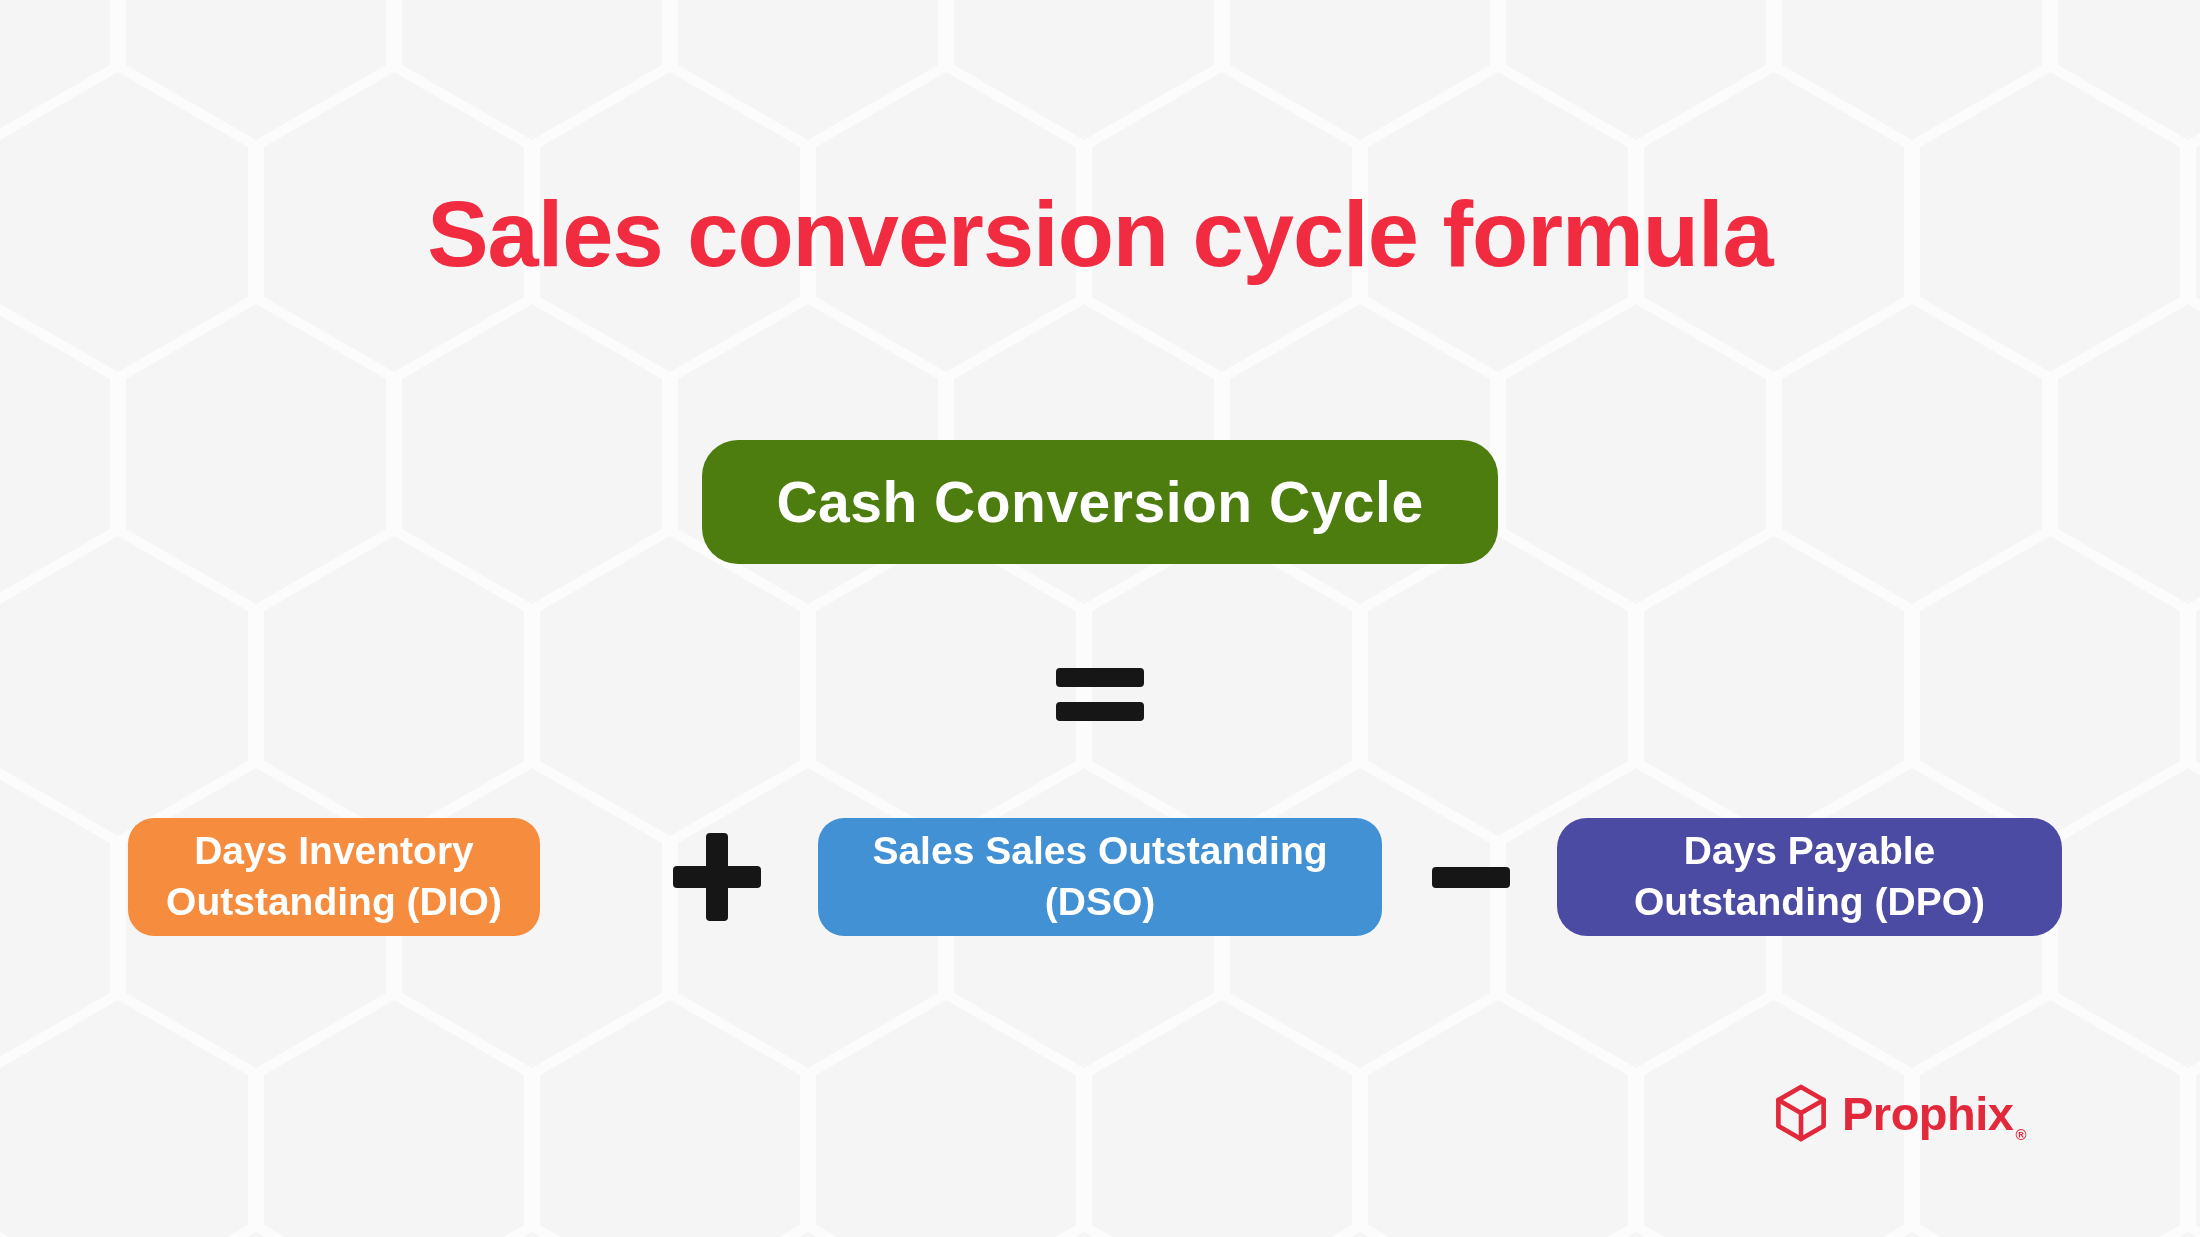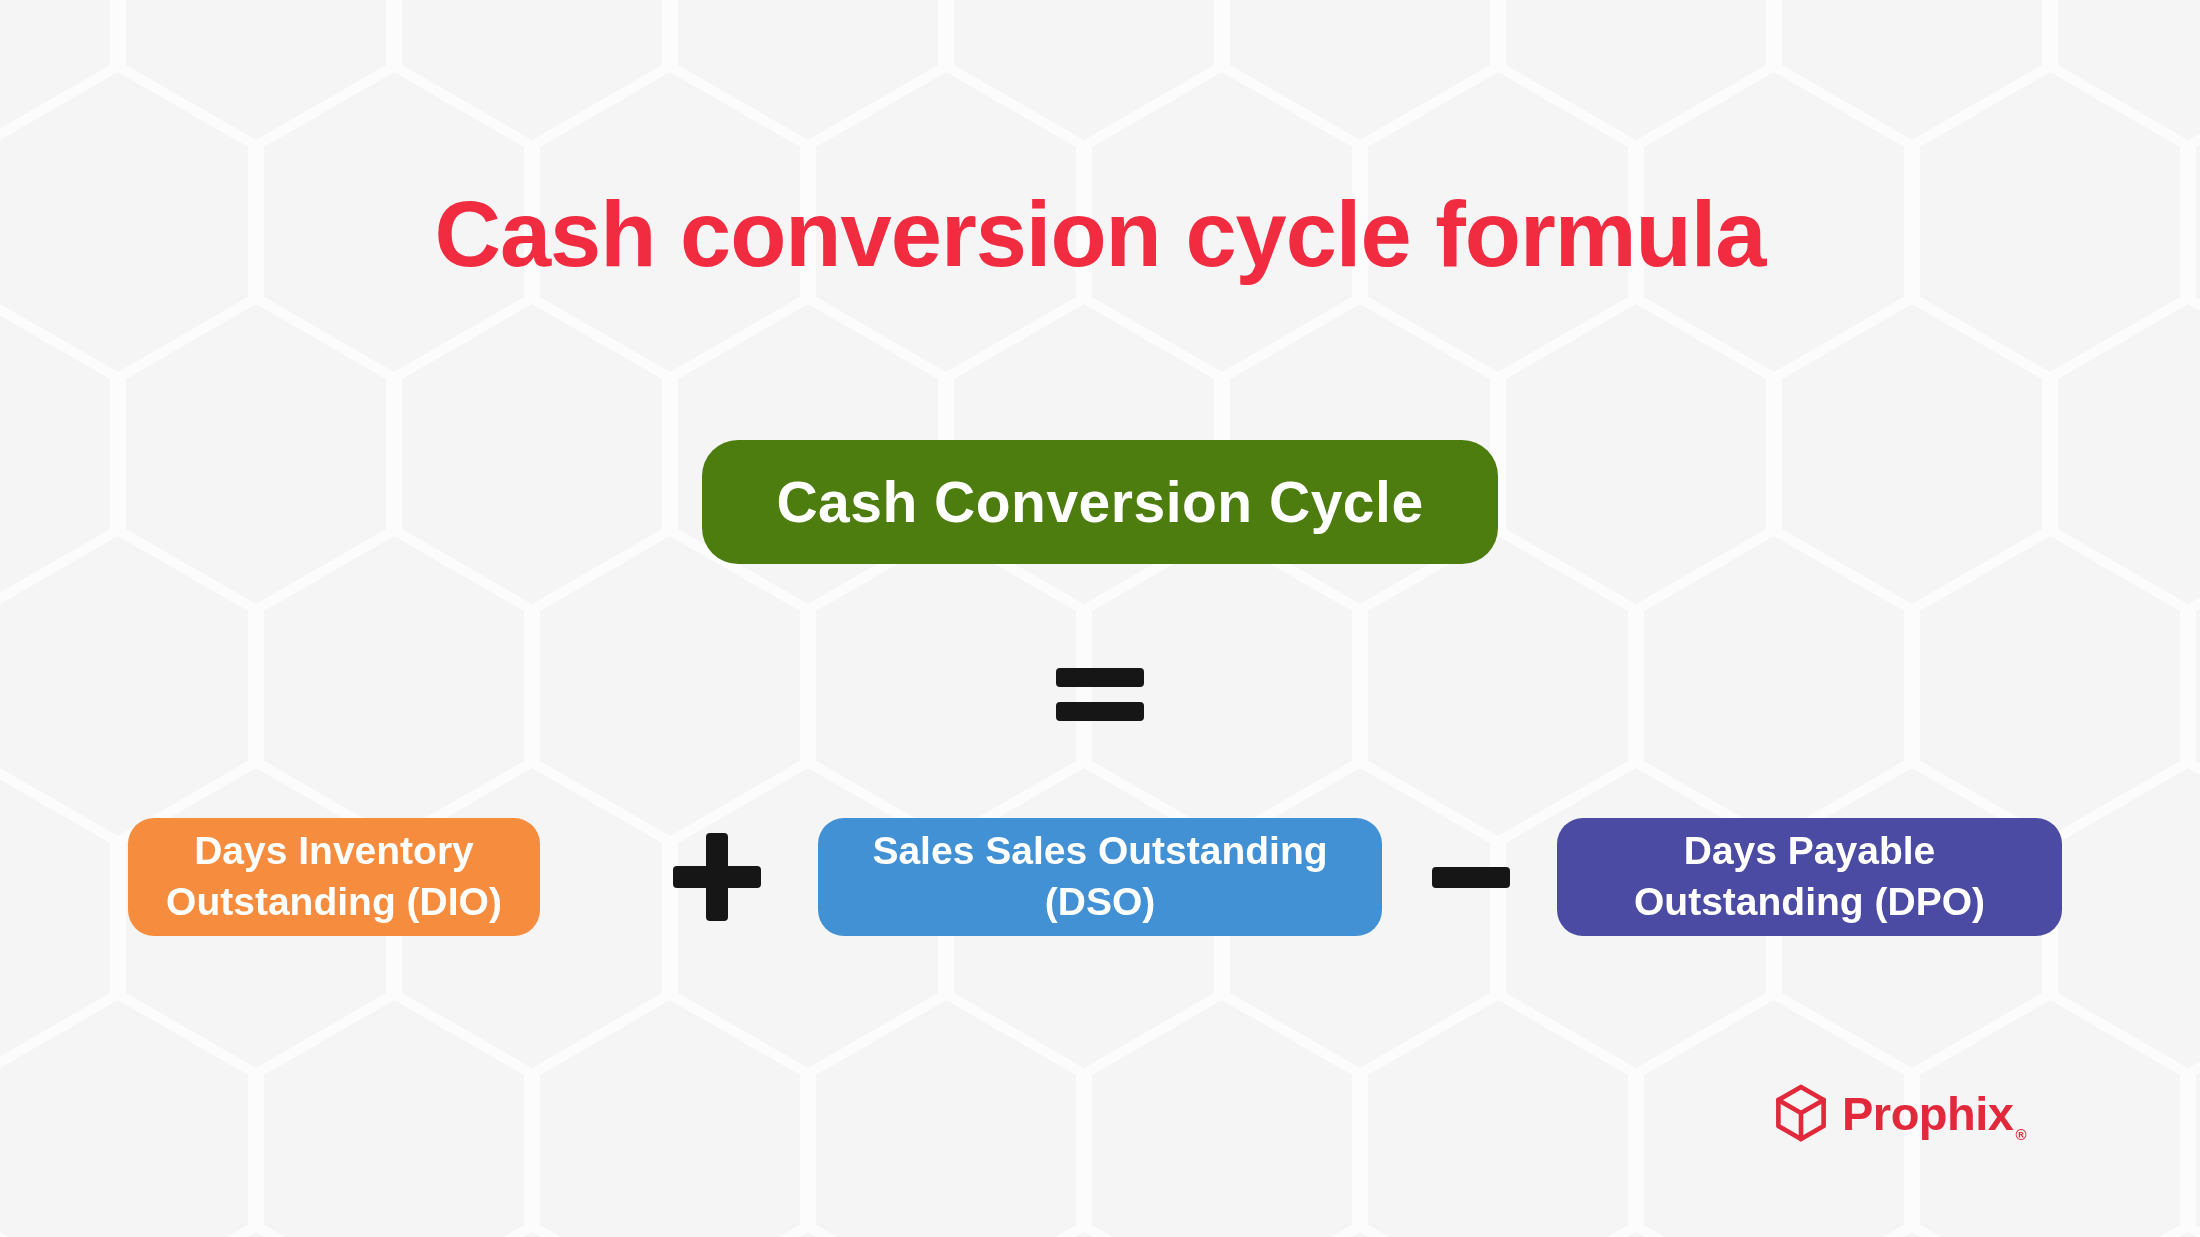--- a/index.html
+++ b/index.html
@@ -186,21 +186,21 @@
       <div class="hex" style="left: 126px; top: 1232px; background: rgb(245, 245, 246);"></div>
       <div class="hex" style="left: 402px; top: 1232px; background: rgb(245, 245, 246);"></div>
       <div class="hex" style="left: 678px; top: 1232px; background: rgb(245, 245, 246);"></div>
       <div class="hex" style="left: 954px; top: 1232px; background: rgb(245, 245, 246);"></div>
       <div class="hex" style="left: 1230px; top: 1232px; background: rgb(245, 245, 246);"></div>
       <div class="hex" style="left: 1506px; top: 1232px; background: rgb(245, 245, 246);"></div>
       <div class="hex" style="left: 1782px; top: 1232px; background: rgb(245, 245, 246);"></div>
       <div class="hex" style="left: 2058px; top: 1232px; background: rgb(245, 245, 246);"></div>
     </div>
 
-  <h1 class="title" style="color: rgb(241, 43, 64);">Cash conversion cycle formula</h1>
+  <h1 class="title" style="color: rgb(241, 43, 64);">Sales conversion cycle formula</h1>
 
   <div class="ccc-box" style="background: #4d7c0f;">
     <span class="ccc-label">Cash Conversion Cycle</span>
   </div>
 
   <div class="op-equals" role="img" aria-label="=">
     <div class="bar" style="background: rgb(22, 22, 22);"></div>
     <div class="bar" style="background: rgb(22, 22, 22);"></div>
   </div>
 
@@ -214,21 +214,21 @@
     <div class="v" style="background: rgb(22, 22, 22);"></div>
   </div>
 
   <div class="term-box term-dso" style="background: rgb(66, 145, 212);">
     <span class="term-label">Sales Sales Outstanding
 (DSO)</span>
   </div>
 
   <div class="op-minus" role="img" aria-label="−" style="background: rgb(22, 22, 22);"></div>
 
-  <div class="term-box term-dpo" style="background: rgb(75, 75, 163);">
+  <div class="term-box term-dpo" style="background: rgb(75, 75, 163); border-radius: 30px;">
     <span class="term-label">Days Payable
 Outstanding (DPO)</span>
   </div>
 
   <div class="brand" style="color: rgb(226, 41, 60);">
     <svg class="brand-icon" viewBox="0 0 100 100" fill="none" stroke="currentColor" stroke-width="8" stroke-linejoin="round" stroke-linecap="round">
       <path d="M50 5 L89 27.5 L89 72.5 L50 95 L11 72.5 L11 27.5 Z"></path>
       <path d="M11 27.5 L50 50 M89 27.5 L50 50 M50 50 L50 95"></path>
     </svg>
     <span class="brand-text">

